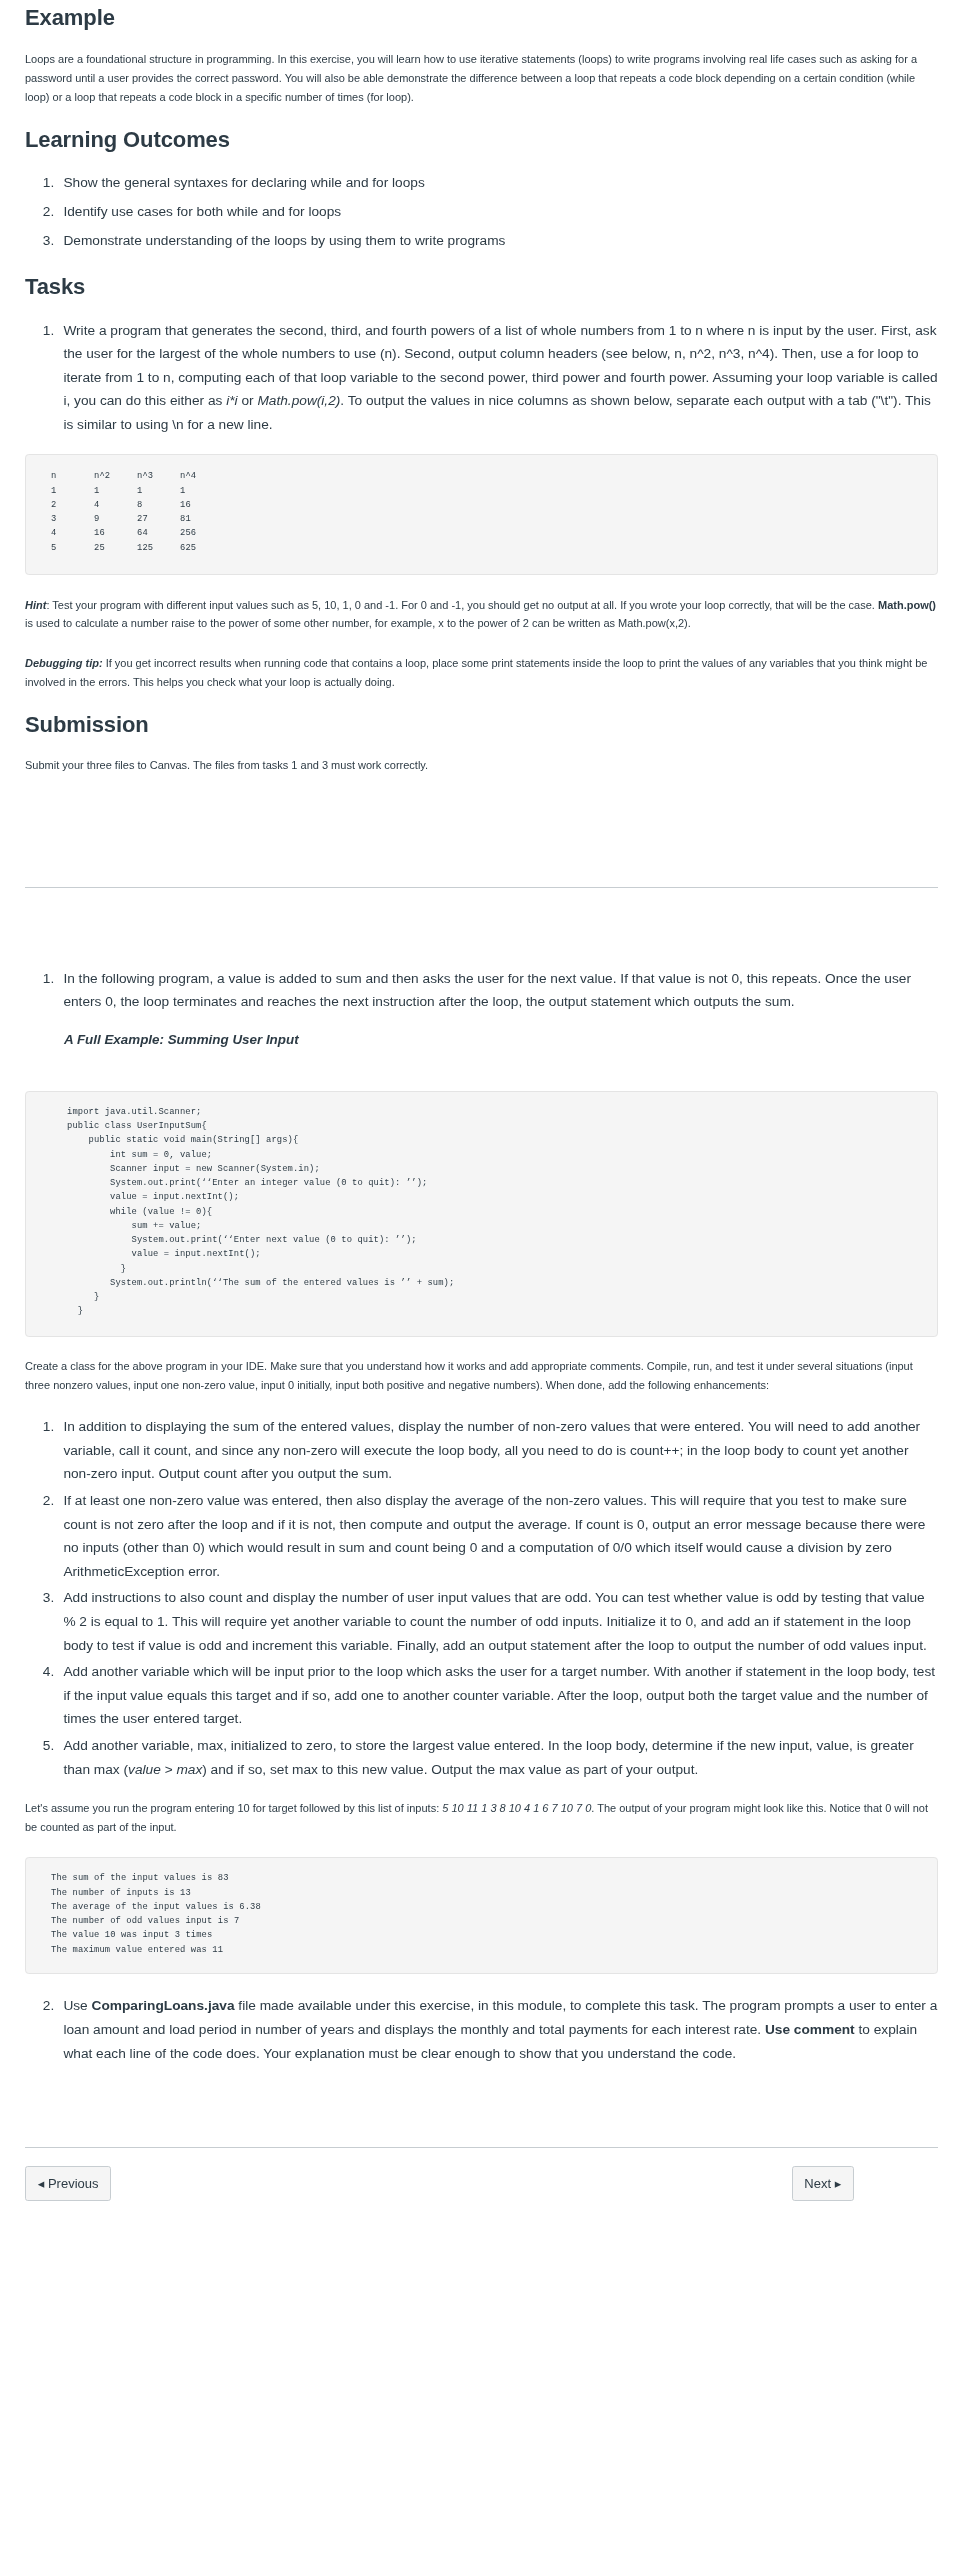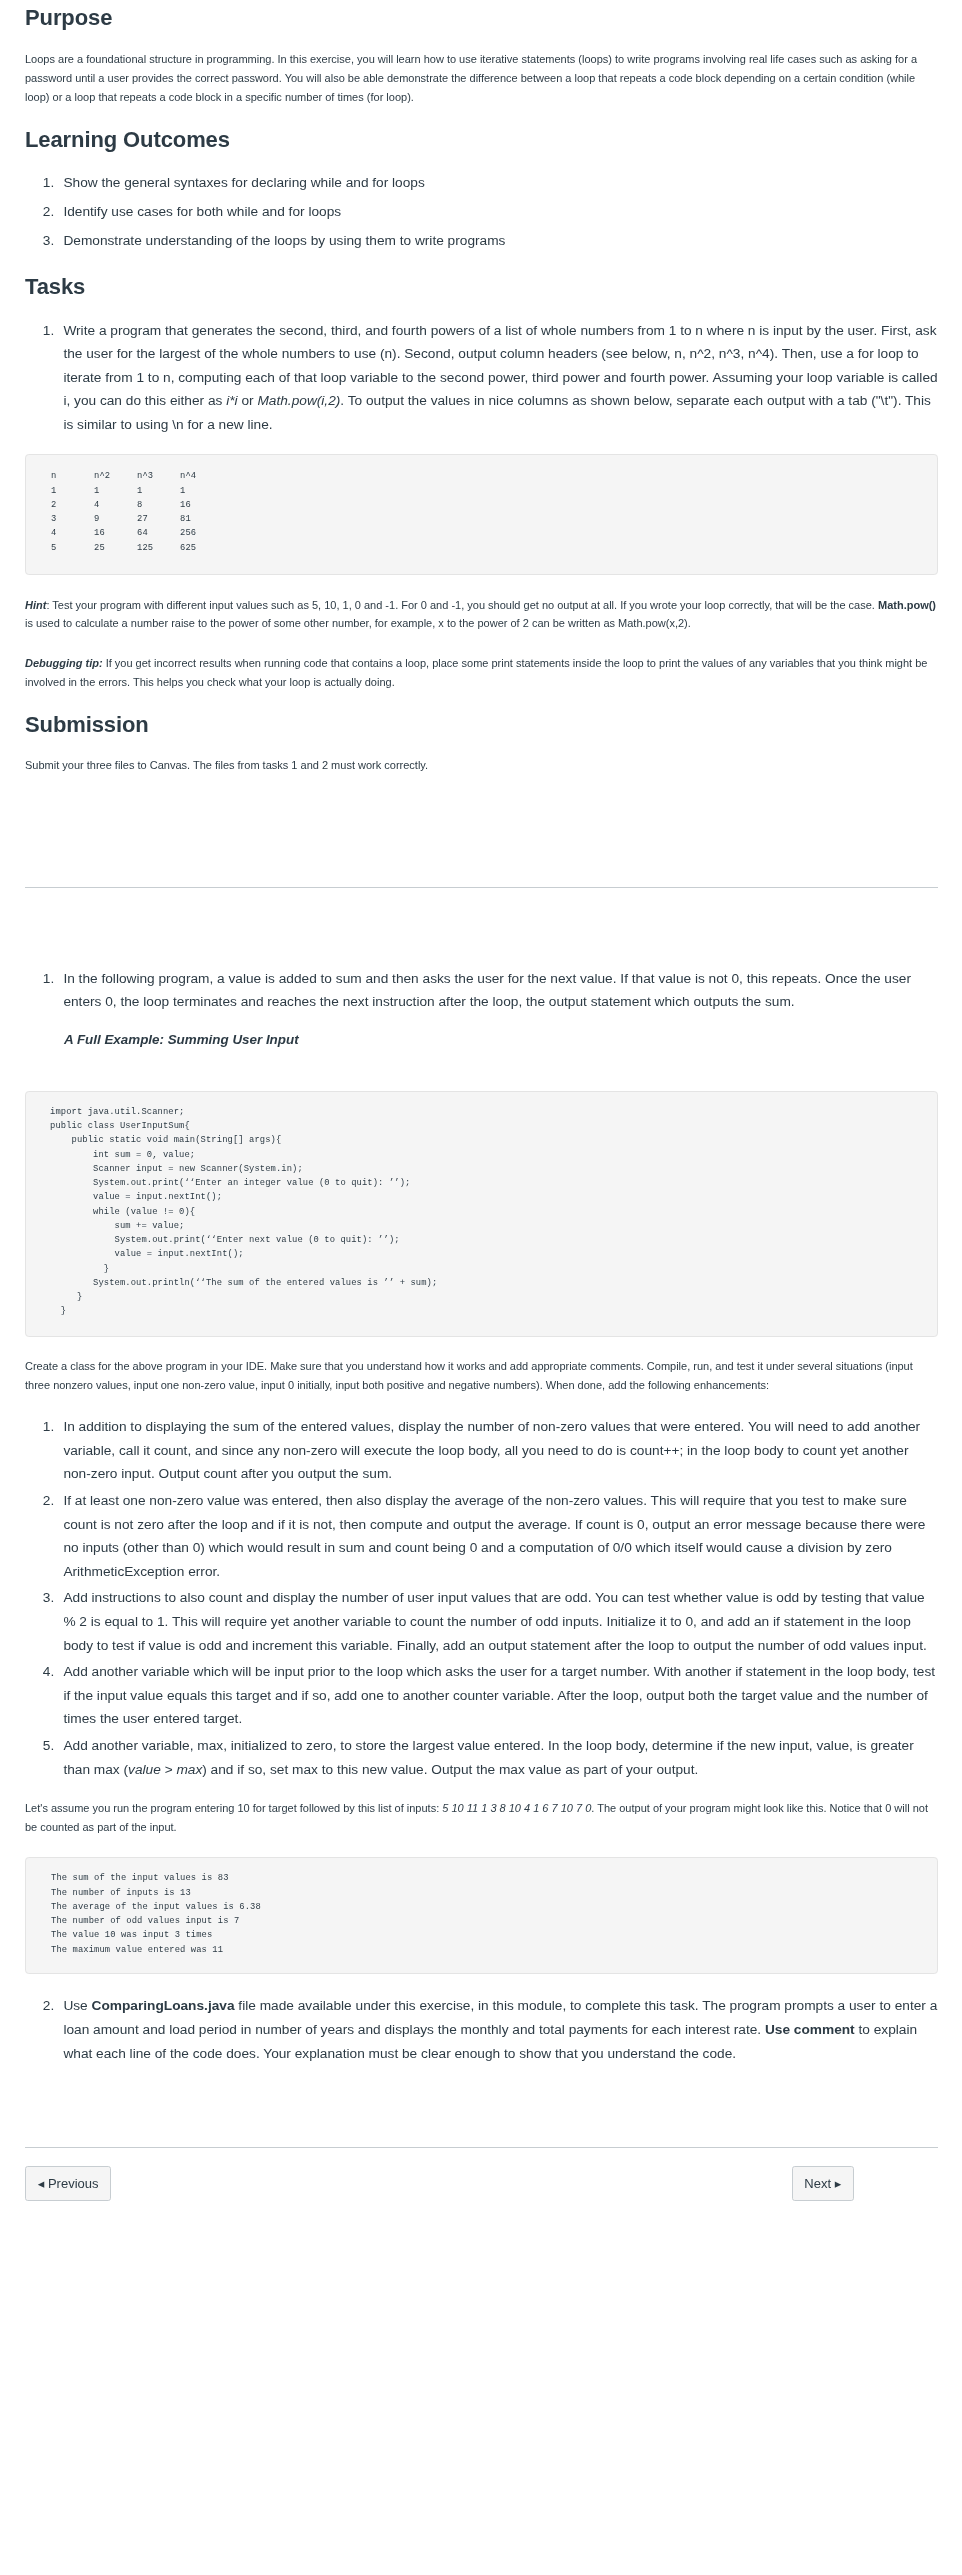--- a/index.html
+++ b/index.html
@@ -62,21 +62,21 @@
   .codebox pre {
     margin: 0;
     font-family: "Liberation Mono", monospace;
     font-size: 8.8px;
     line-height: 1.62;
     color: #2d3b45;
     white-space: pre;
     letter-spacing: 0.1px;
   }
   .codebox.table-box { padding: 14px 16px 19.3px 25px; }
-  .codebox.java-box { padding: 13px 16px 17px 24px; margin-top: 44px; }
+  .codebox.java-box { padding: 13px 16px 17px 41px; margin-top: 44px; }
   .codebox.output-box { padding: 13px 16px 16px 25px; }
   .example-caption {
     font-size: 13.4px;
     font-style: italic;
     font-weight: bold;
     margin: 0 0 14px 0;
     padding-left: 39px;
     color: #2d3b45;
   }
   hr.divider {
@@ -115,21 +115,21 @@
   }
   .footer-gap { height: 64px; }
 </style>
 </head>
 <body>
 
 <div class="page">
 
   <div class="spacer-top"></div>
 
-  <h2 class="section-title">Purpose</h2>
+  <h2 class="section-title">Example</h2>
   <p class="body-text">Loops are a foundational structure in programming. In this exercise, you will learn how to use iterative statements (loops) to write programs involving real life cases such as asking for a password until a user provides the correct password. You will also be able demonstrate the difference between a loop that repeats a code block depending on a certain condition (while loop) or a loop that repeats a code block in a specific number of times (for loop).</p>
 
   <h2 class="section-title">Learning Outcomes</h2>
   <ol class="main-list outcomes">
     <li>Show the general syntaxes for declaring while and for loops</li>
     <li>Identify use cases for both while and for loops</li>
     <li>Demonstrate understanding of the loops by using them to write programs</li>
   </ol>
 
   <h2 class="section-title">Tasks</h2>
@@ -145,21 +145,21 @@
 4       16      64      256
 5       25      125     625
 </pre>
   </div>
 
   <p class="body-text"><em class="i"><strong class="b">Hint</strong></em><span>: Test your program with different input values such as 5, 10, 1, 0 and -1. For 0 and -1, you should get no output at all. If you wrote your loop correctly, that will be the case. </span><strong class="b">Math.pow()</strong><span> is used to calculate a number raise to the power of some other number, for example, x to the power of 2 can be written as Math.pow(x,2).</span></p>
 
   <p class="body-text"><em class="i"><strong class="b">Debugging tip:</strong></em><span> If you get incorrect results when running code that contains a loop, place some print statements inside the loop to print the values of any variables that you think might be involved in the errors. This helps you check what your loop is actually doing.</span></p>
 
   <h2 class="section-title">Submission</h2>
-  <p class="body-text">Submit your three files to Canvas. The files from tasks 1 and 2 must work correctly.</p>
+  <p class="body-text">Submit your three files to Canvas. The files from tasks 1 and 3 must work correctly.</p>
 
   <div class="gap-before-divider"></div>
   <hr class="divider">
   <div class="gap-after-divider"></div>
 
 
   <div class="gap-mid"></div>
 
   <ol class="main-list">
     <li>In the following program, a value is added to sum and then asks the user for the next value. If that value is not 0, this repeats. Once the user enters 0, the loop terminates and reaches the next instruction after the loop, the output statement which outputs the sum.</li>

